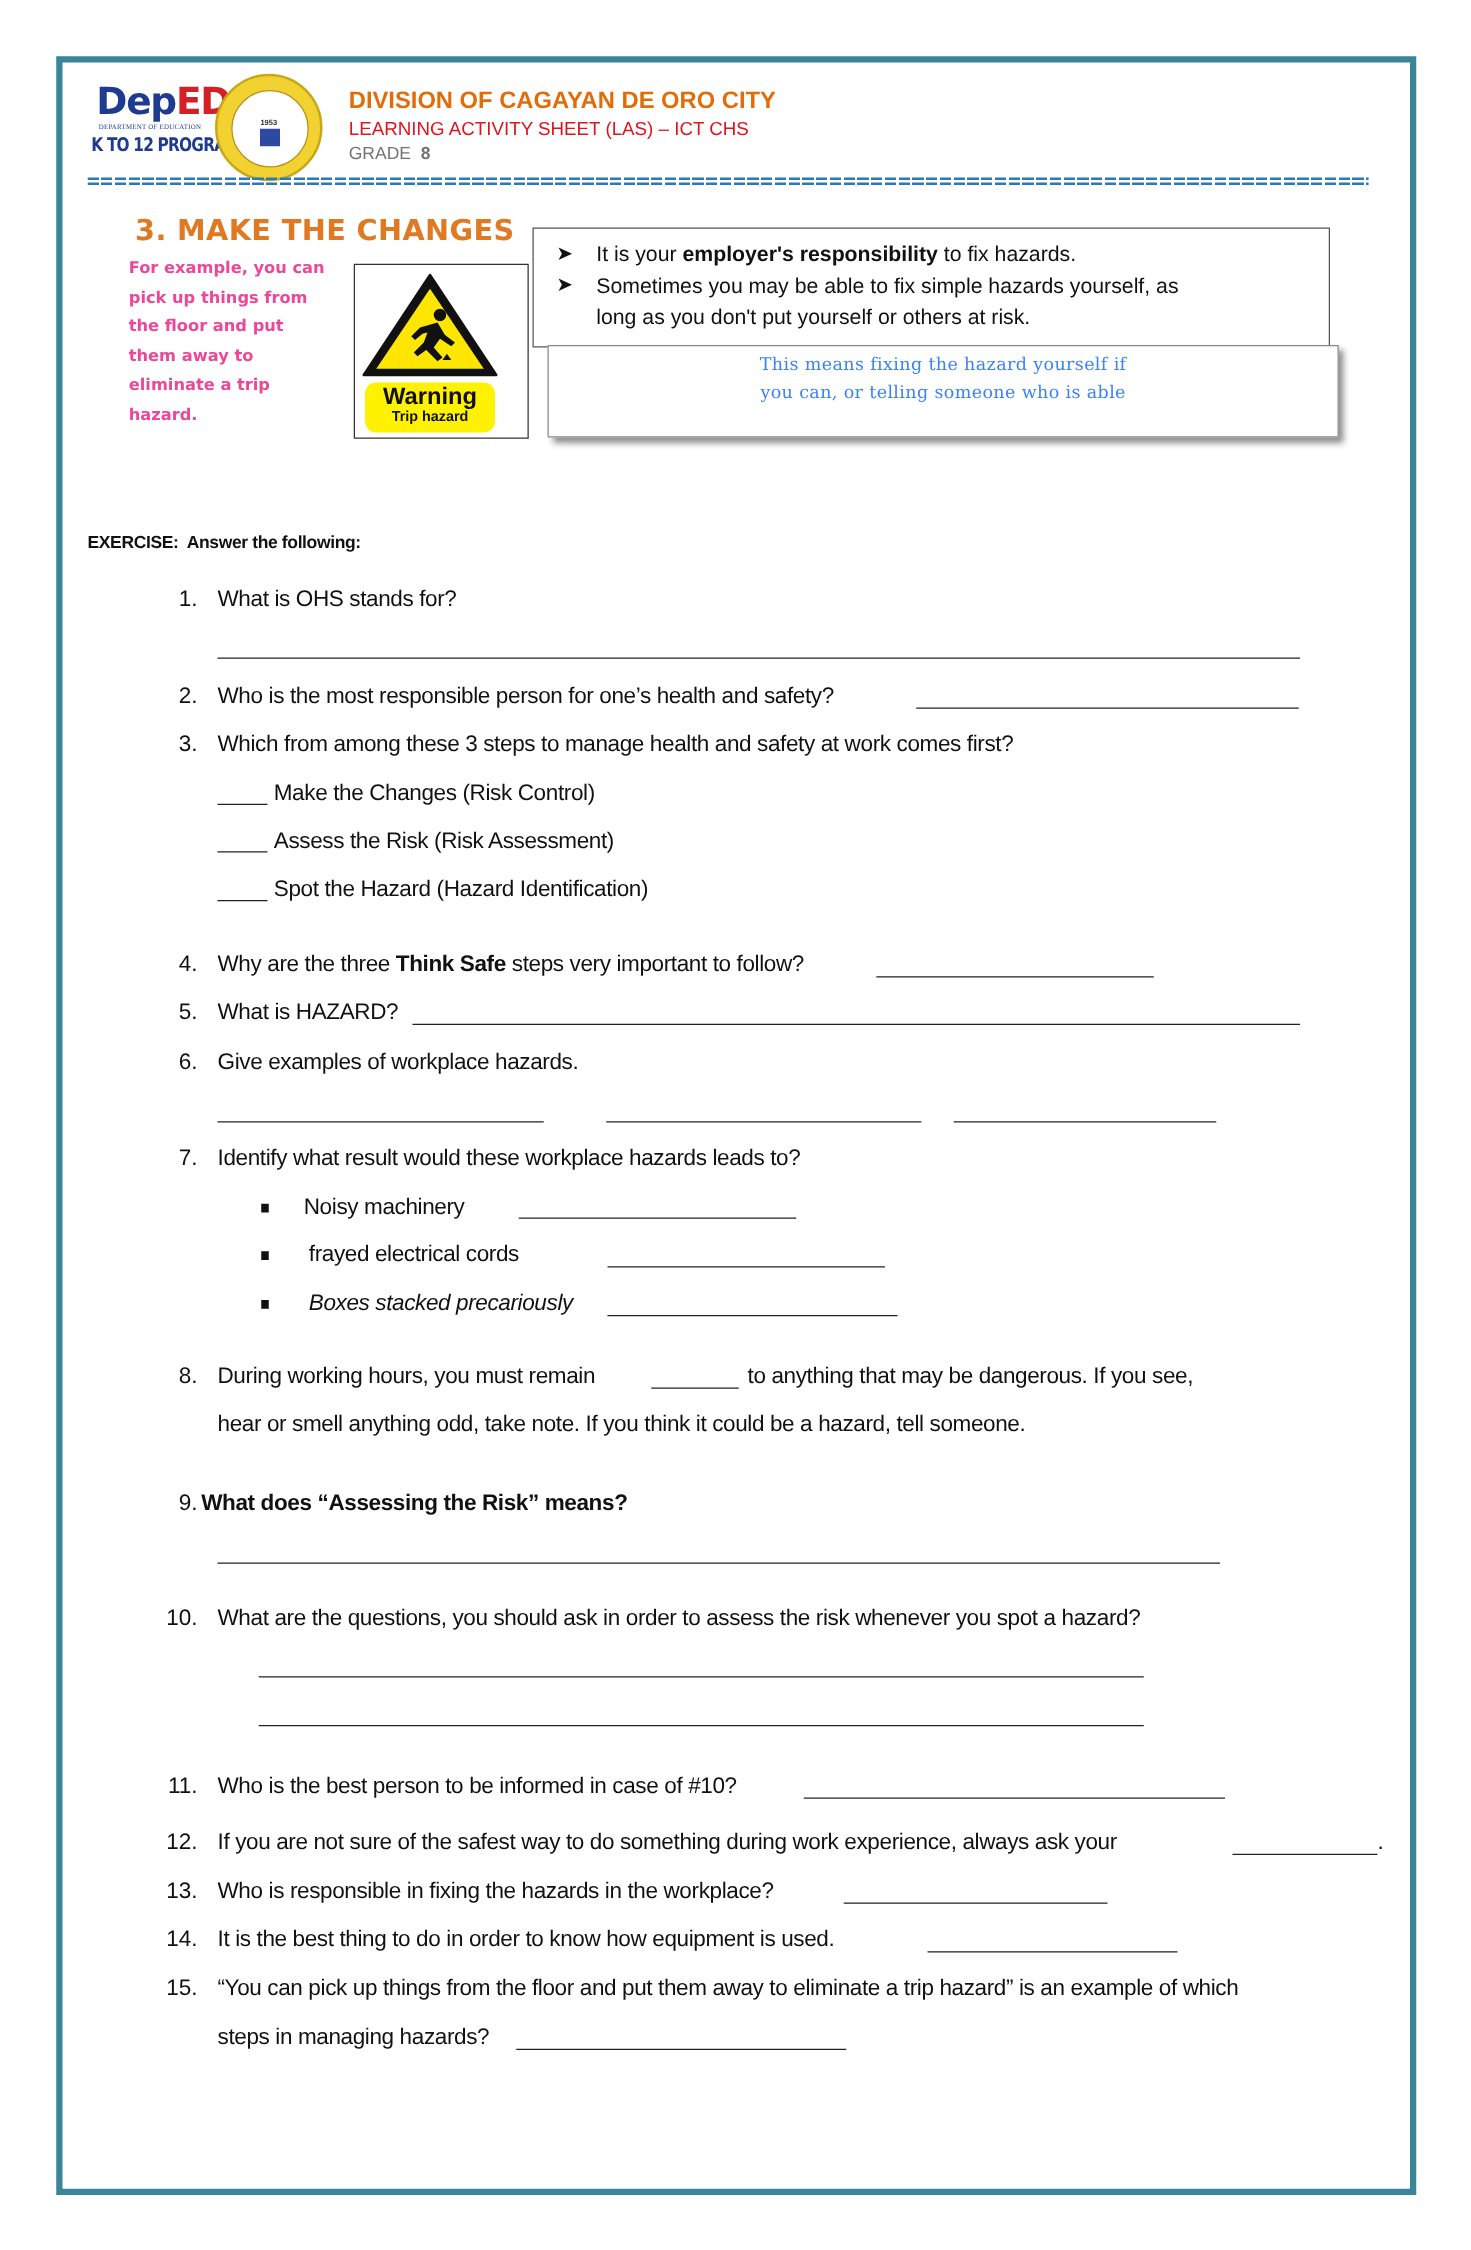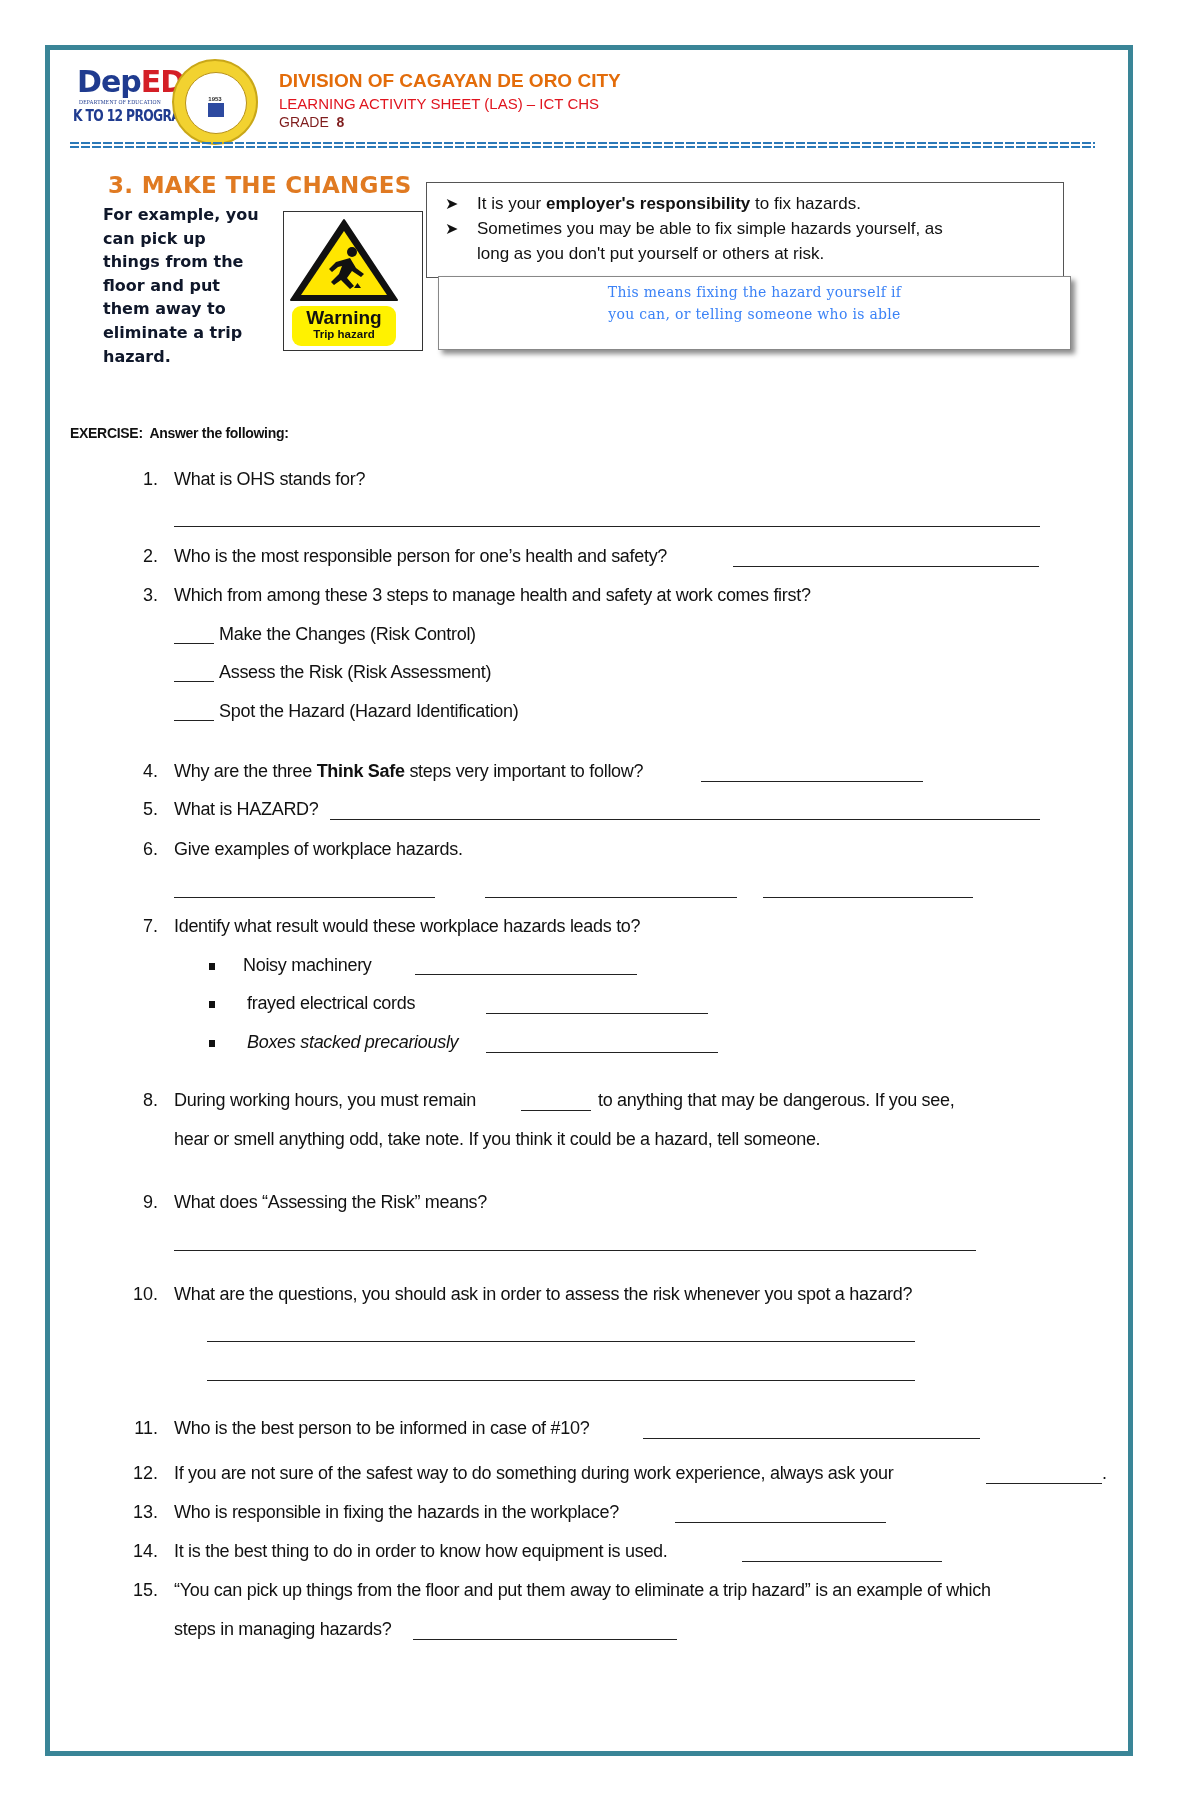--- a/index.html
+++ b/index.html
@@ -14,29 +14,29 @@
   .deped-word .ed { color:#d41f26; }
   .deped-dept { position:absolute; left:6px; top:37px; font-size:5.5px; font-family:"Liberation Serif", serif; color:#1f3b8f; letter-spacing:0.2px; }
   .deped-k12 { position:absolute; left:0px; top:45px; font-family:"DejaVu Sans", sans-serif; font-weight:bold; font-size:15px; color:#1f3b8f; letter-spacing:-0.8px; transform:scaleX(0.82); transform-origin:left; white-space:nowrap; }
   .seal { left:172px; top:59px; width:86px; height:86px; border-radius:50%; background:#f2d230; border:2px solid #c9a718; box-sizing:border-box; }
   .seal-inner { position:absolute; left:11px; top:11px; width:60px; height:60px; border-radius:50%; background:#fff; border:1px solid #b8921b; }
   .seal-book { position:absolute; left:22px; top:30px; width:16px; height:14px; background:#2d4aa0; }
   .seal-text { position:absolute; width:100%; text-align:center; top:35px; font-size:6px; font-weight:bold; color:#2d2d2d; }
 
   .hdr1 { left:279px; top:70px; font-size:19px; font-weight:bold; color:#e36c0a; white-space:nowrap; }
   .hdr2 { left:279px; top:95px; font-size:15px; color:#e0141e; white-space:nowrap; }
-  .hdr3 { left:279px; top:114px; font-size:14px; color:#7f1d1d; white-space:nowrap; }
+  .hdr3 { left:279px; top:114px; font-size:14px; color:#737373; white-space:nowrap; }
   .hdr3 b { font-weight:bold; }
   .sep { left:70px; top:139px; width:1025px; height:12px; overflow:hidden; }
   .sep::before { content:""; position:absolute; left:0; top:3px; width:100%; height:2px; background:repeating-linear-gradient(to right,#2b79b8 0 9px,transparent 9px 11px); }
   .sep::after { content:""; position:absolute; left:0; top:7px; width:100%; height:2px; background:repeating-linear-gradient(to right,#2b79b8 0 9px,transparent 9px 11px); }
 
   
   .mtc-title { left:108px; top:172px; font-size:23px; font-weight:bold; color:#e07a22; font-family:"DejaVu Sans", sans-serif; letter-spacing:0.3px; white-space:nowrap; }
-  .mtc-body { left:103px; top:203px; width:165px; font-size:16px; font-weight:bold; line-height:23.6px; font-family:"DejaVu Sans", sans-serif; color:#0f172a; }
+  .mtc-body { left:103px; top:203px; width:165px; font-size:13px; font-weight:bold; line-height:23.6px; font-family:"DejaVu Sans", sans-serif; color:#ec4899; }
   .sign { left:283px; top:211px; width:140px; height:140px; border:1.5px solid #333; box-sizing:border-box; background:#fff; }
   .sign svg { position:absolute; left:0; top:0; }
   .sign-warn { position:absolute; left:8px; width:104px; top:94px; height:40px; border-radius:9px; background:#fff200; text-align:center; }
   .sign-warn .w1 { font-weight:bold; font-size:19px; line-height:20px; color:#111; margin-top:2px; }
   .sign-warn .w2 { font-weight:bold; font-size:11.5px; line-height:13px; color:#111; }
 
   .bullets-box { left:426px; top:182px; width:638px; height:96px; border:1.5px solid #555; box-sizing:border-box; background:#fff; }
   .bullet-row { position:absolute; left:50px; font-size:17px; color:#111; font-family:"Liberation Sans", sans-serif; line-height:25px; }
   .bullet-row .arrow { position:absolute; left:-32px; top:0; font-size:16px; }
   .bullet-row b { font-weight:bold;margin-top:32px; }
@@ -154,21 +154,21 @@
 <div class="q" style="left:247px; top:1032px;font-style:italic;">Boxes stacked precariously</div>
 <div class="line" style="left:486px; top:1052px; width:232px;"></div>
 
 <div class="num" style="left:124px; top:1090px;">8.</div>
 <div class="q" style="left:174px; top:1090px;">During working hours, you must remain</div>
 <div class="line" style="left:521px; top:1110px; width:70px;"></div>
 <div class="q" style="left:598px; top:1090px;">to anything that may be dangerous. If you see,</div>
 <div class="q" style="left:174px; top:1129px;">hear or smell anything odd, take note. If you think it could be a hazard, tell someone.</div>
 
 <div class="num" style="left:124px; top:1192px;">9.</div>
-<div class="q" style="left:174px; top:1192px;">What does “Assessing the Risk” means?</div>
+<div class="q" style="left:161px; top:1192px;font-weight:bold;">What does “Assessing the Risk” means?</div>
 <div class="line" style="left:174px; top:1250px; width:802px;"></div>
 
 <div class="num" style="left:124px; top:1284px;">10.</div>
 <div class="q" style="left:174px; top:1284px;">What are the questions, you should ask in order to assess the risk whenever you spot a hazard?</div>
 <div class="line" style="left:207px; top:1341px; width:708px;"></div>
 <div class="line" style="left:207px; top:1380px; width:708px;"></div>
 
 <div class="num" style="left:124px; top:1418px;">11.</div>
 <div class="q" style="left:174px; top:1418px;">Who is the best person to be informed in case of #10?</div>
 <div class="line" style="left:643px; top:1438px; width:337px;"></div>

